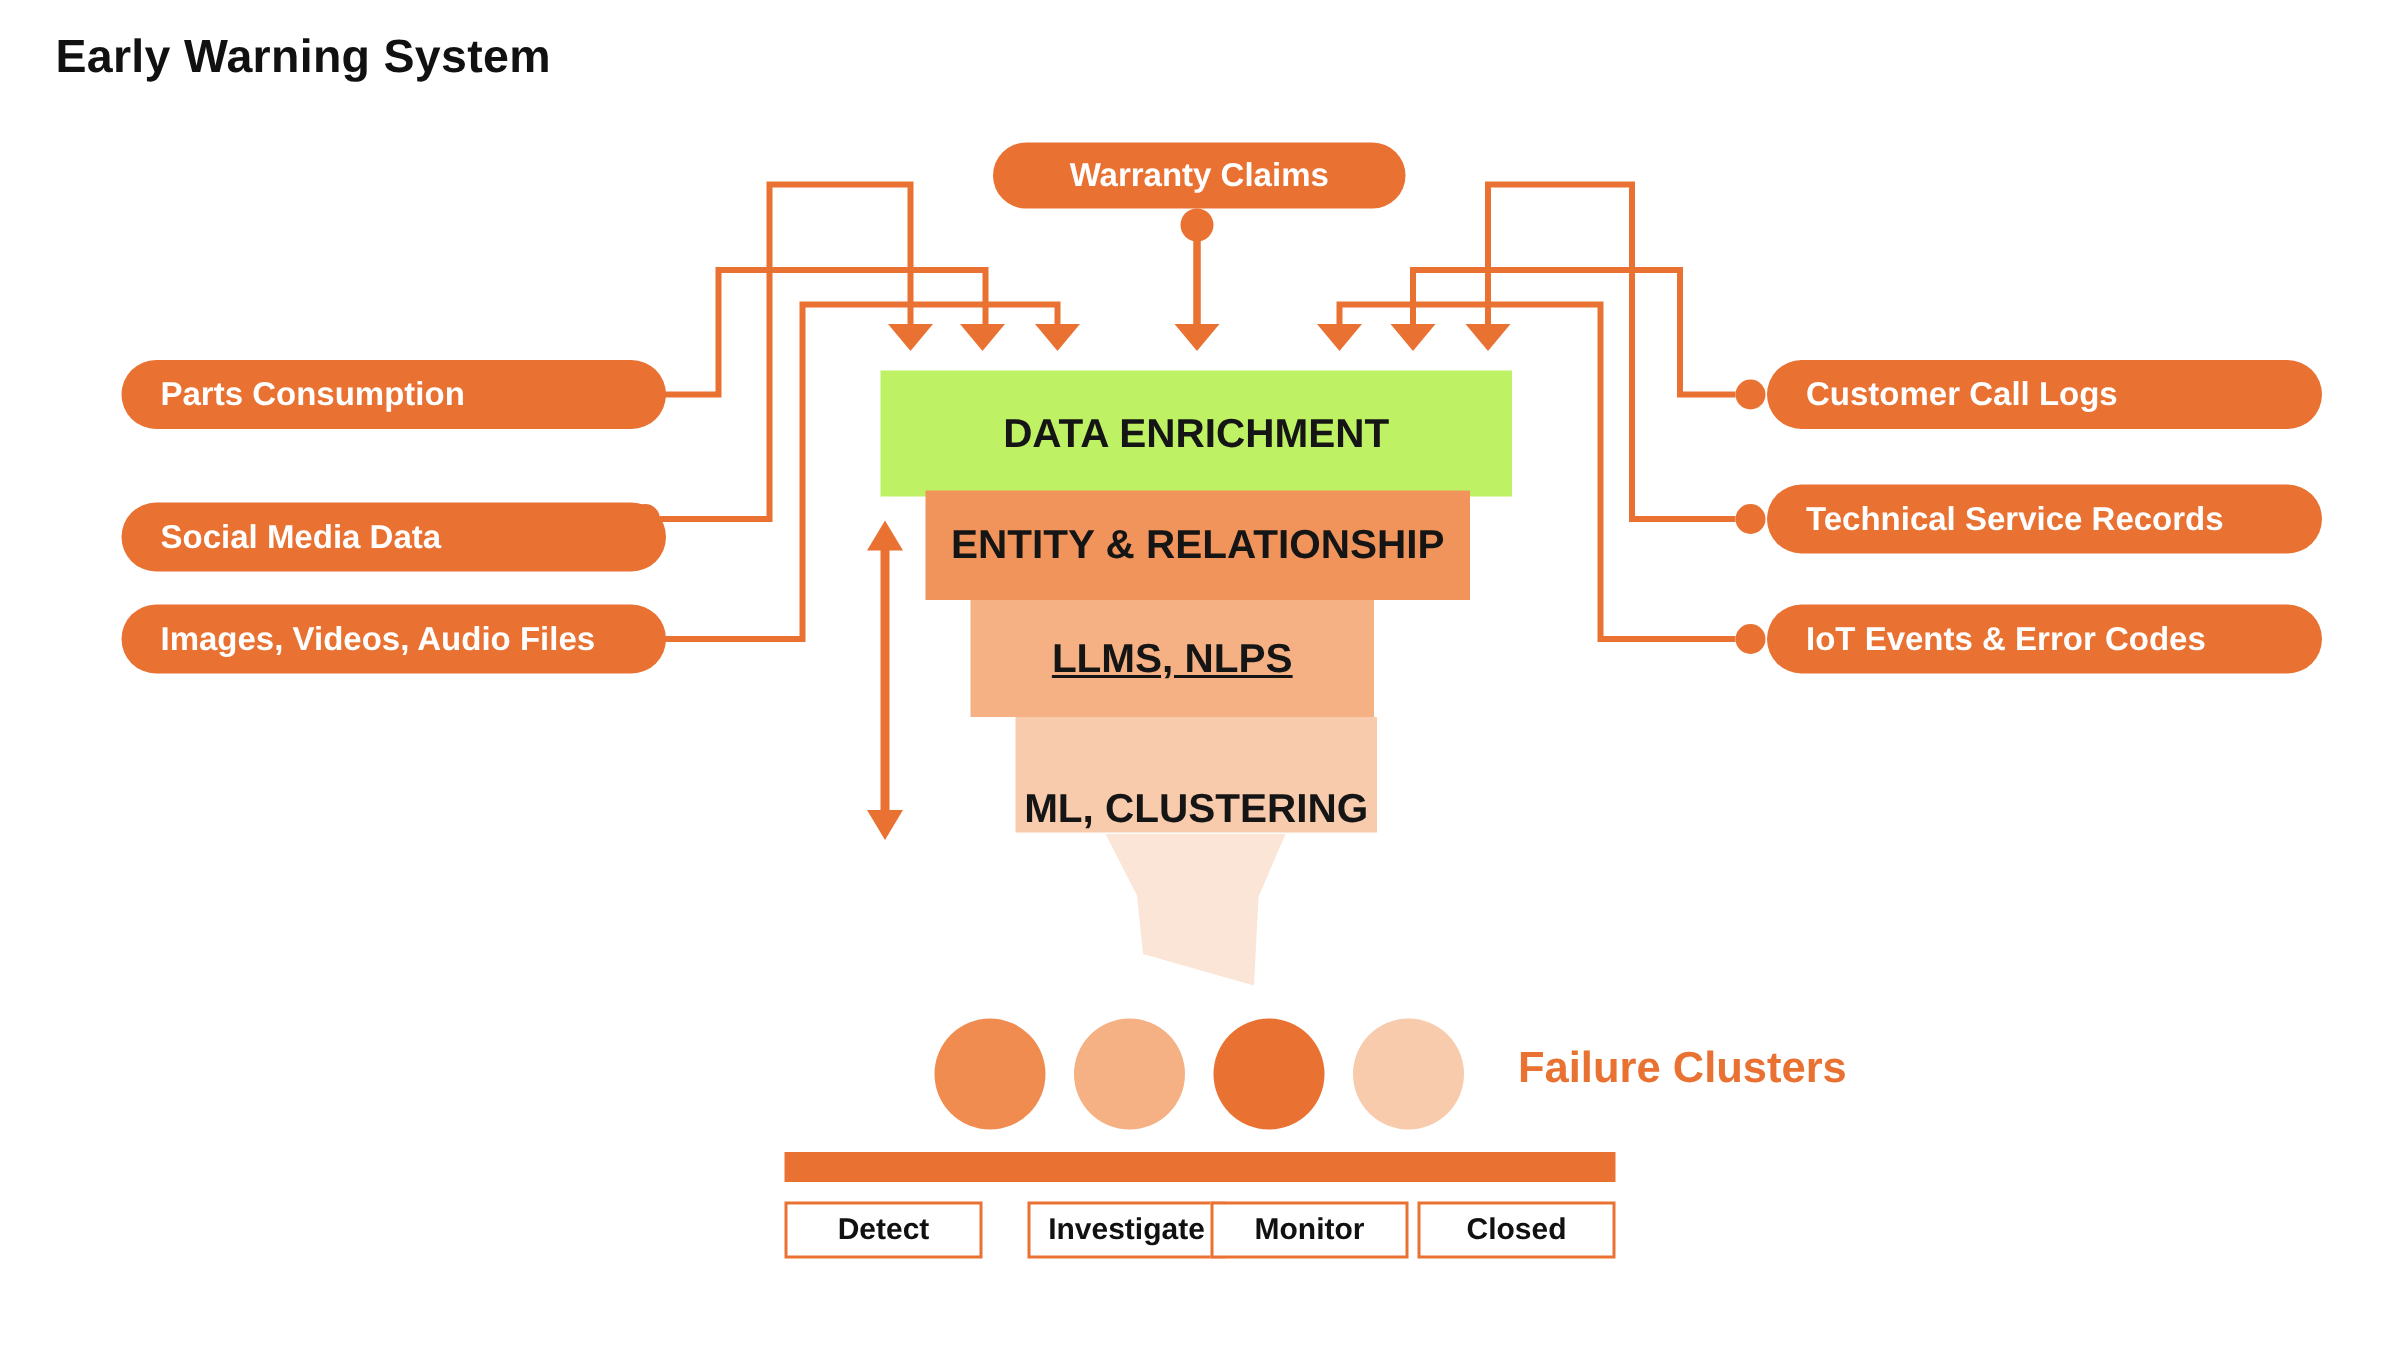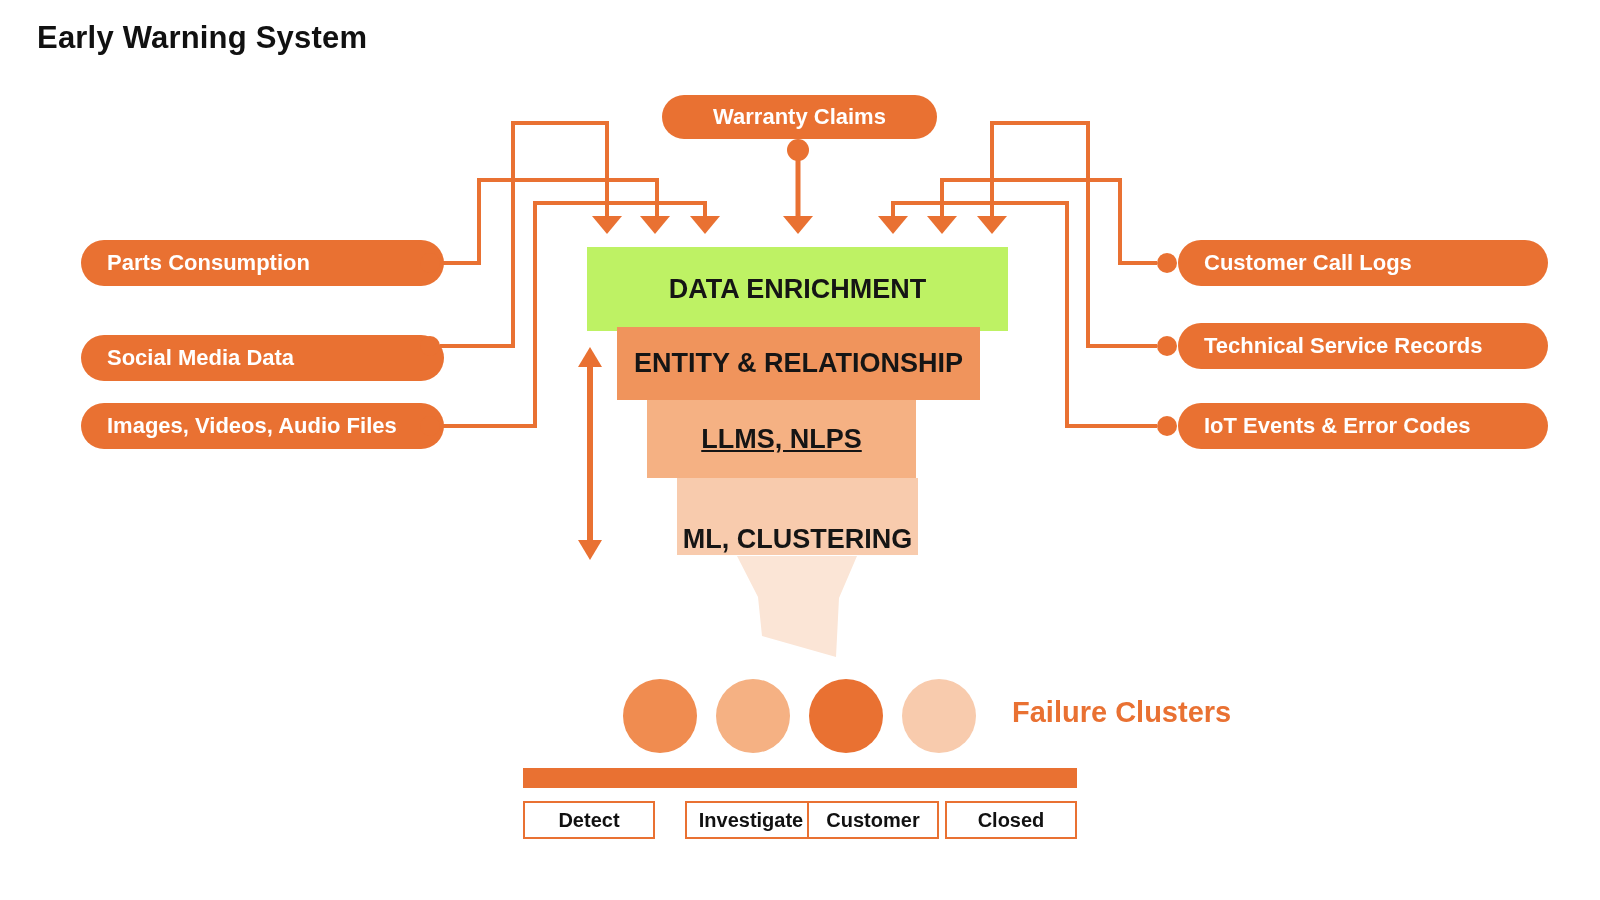--- a/index.html
+++ b/index.html
@@ -98,21 +98,21 @@
   <div id="clusters-label" class="abs">Failure Clusters</div>
 
   <div id="stage-bar" class="abs"></div>
   <div id="stage-0" class="stage-box">
     <span>Detect</span>
   </div>
   <div id="stage-1" class="stage-box">
     <span>Investigate</span>
   </div>
   <div id="stage-2" class="stage-box">
-    <span>Customer</span>
+    <span>Monitor</span>
   </div>
   <div id="stage-3" class="stage-box">
     <span>Closed</span>
   </div>
 
   <svg id="overlay" class="abs" viewBox="0 0 1600 900" xmlns="http://www.w3.org/2000/svg">
 
     <polygon points="737,556 857,556 839,598 836,657 762,636 758,597" fill="#FBE5D6"></polygon>
 
     <path d="M 440 263 L 479 263 L 479 180 L 657 180 L 657 218" fill="none" stroke="#E97132" stroke-width="4"></path>

